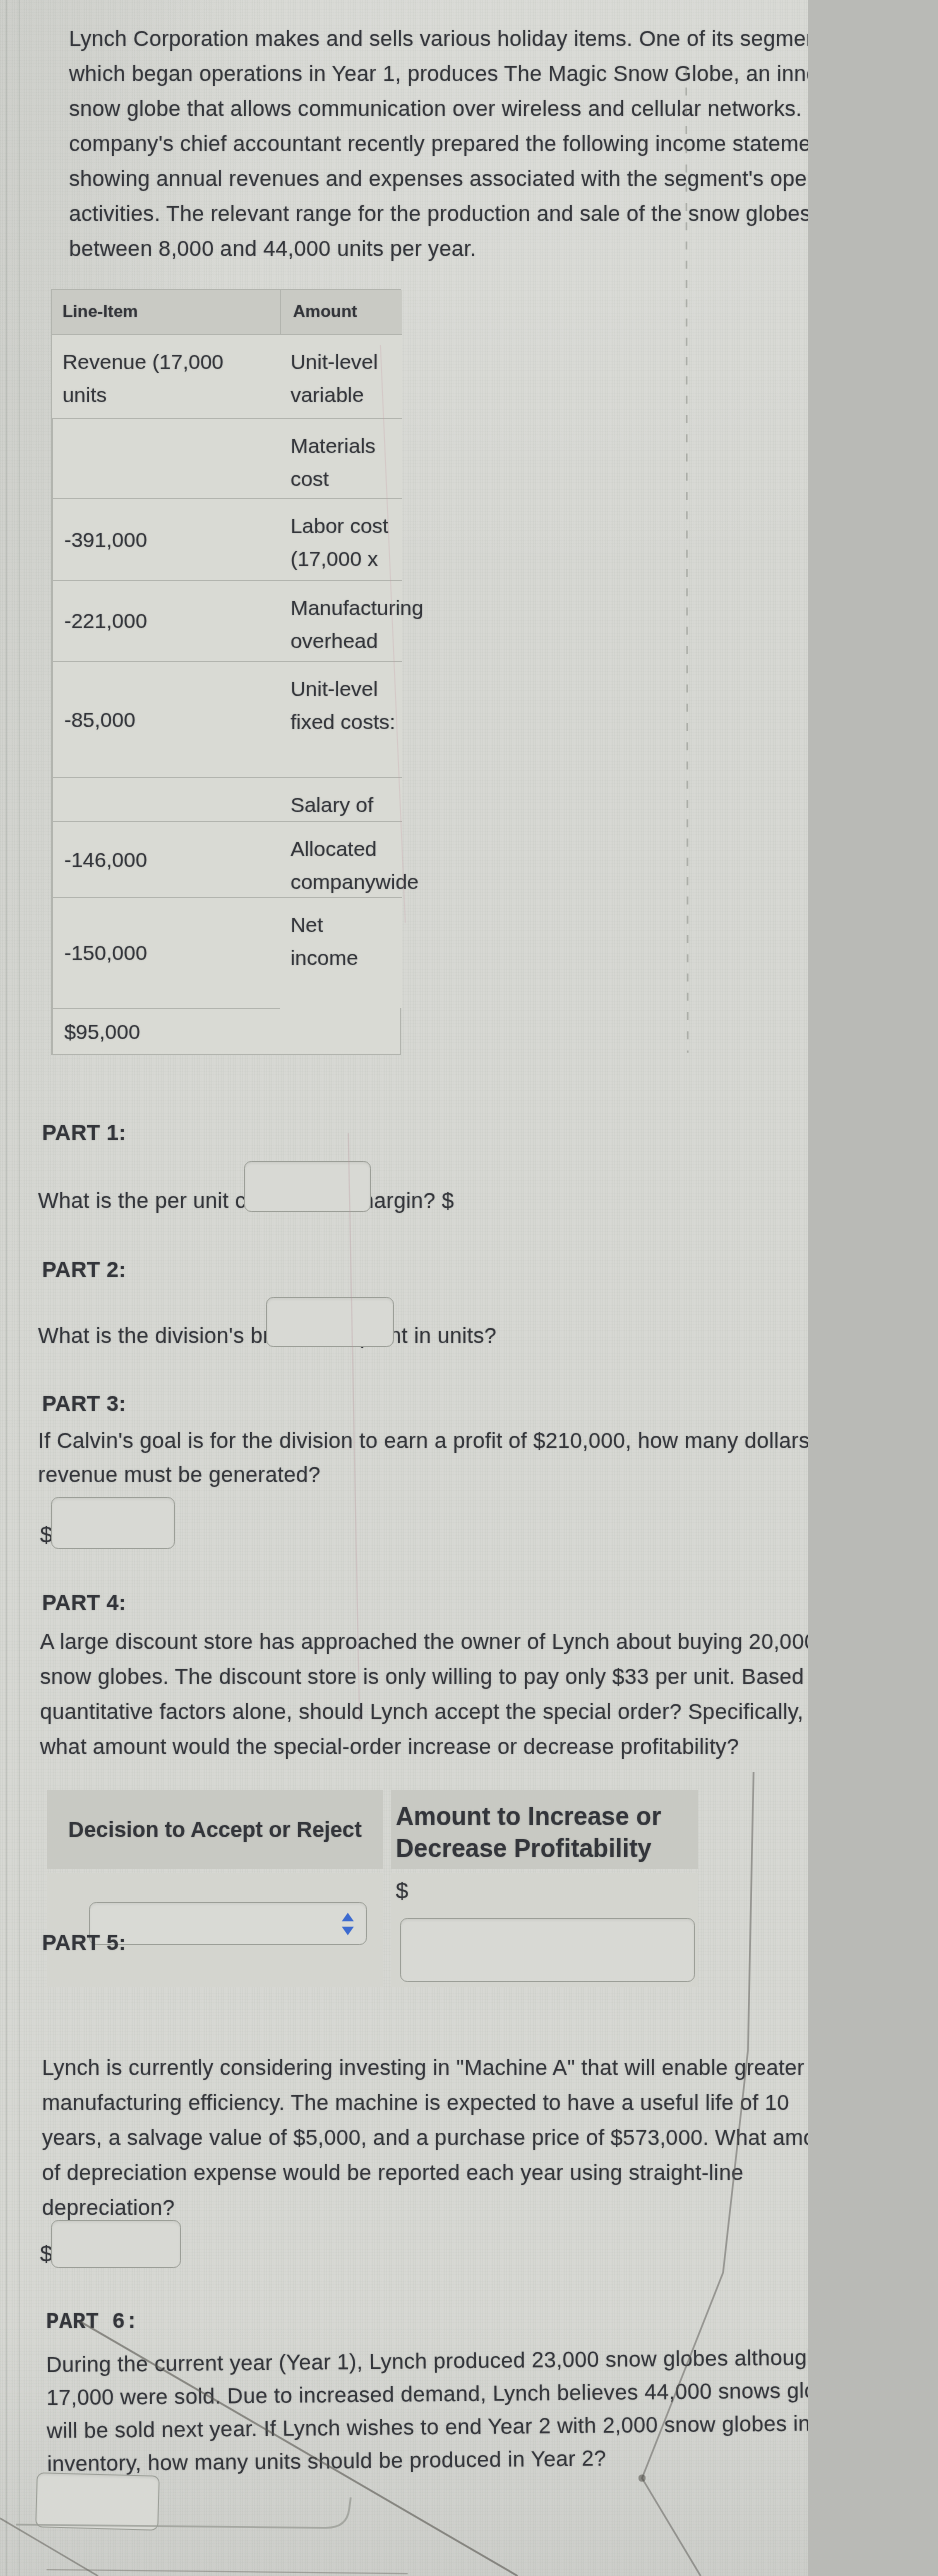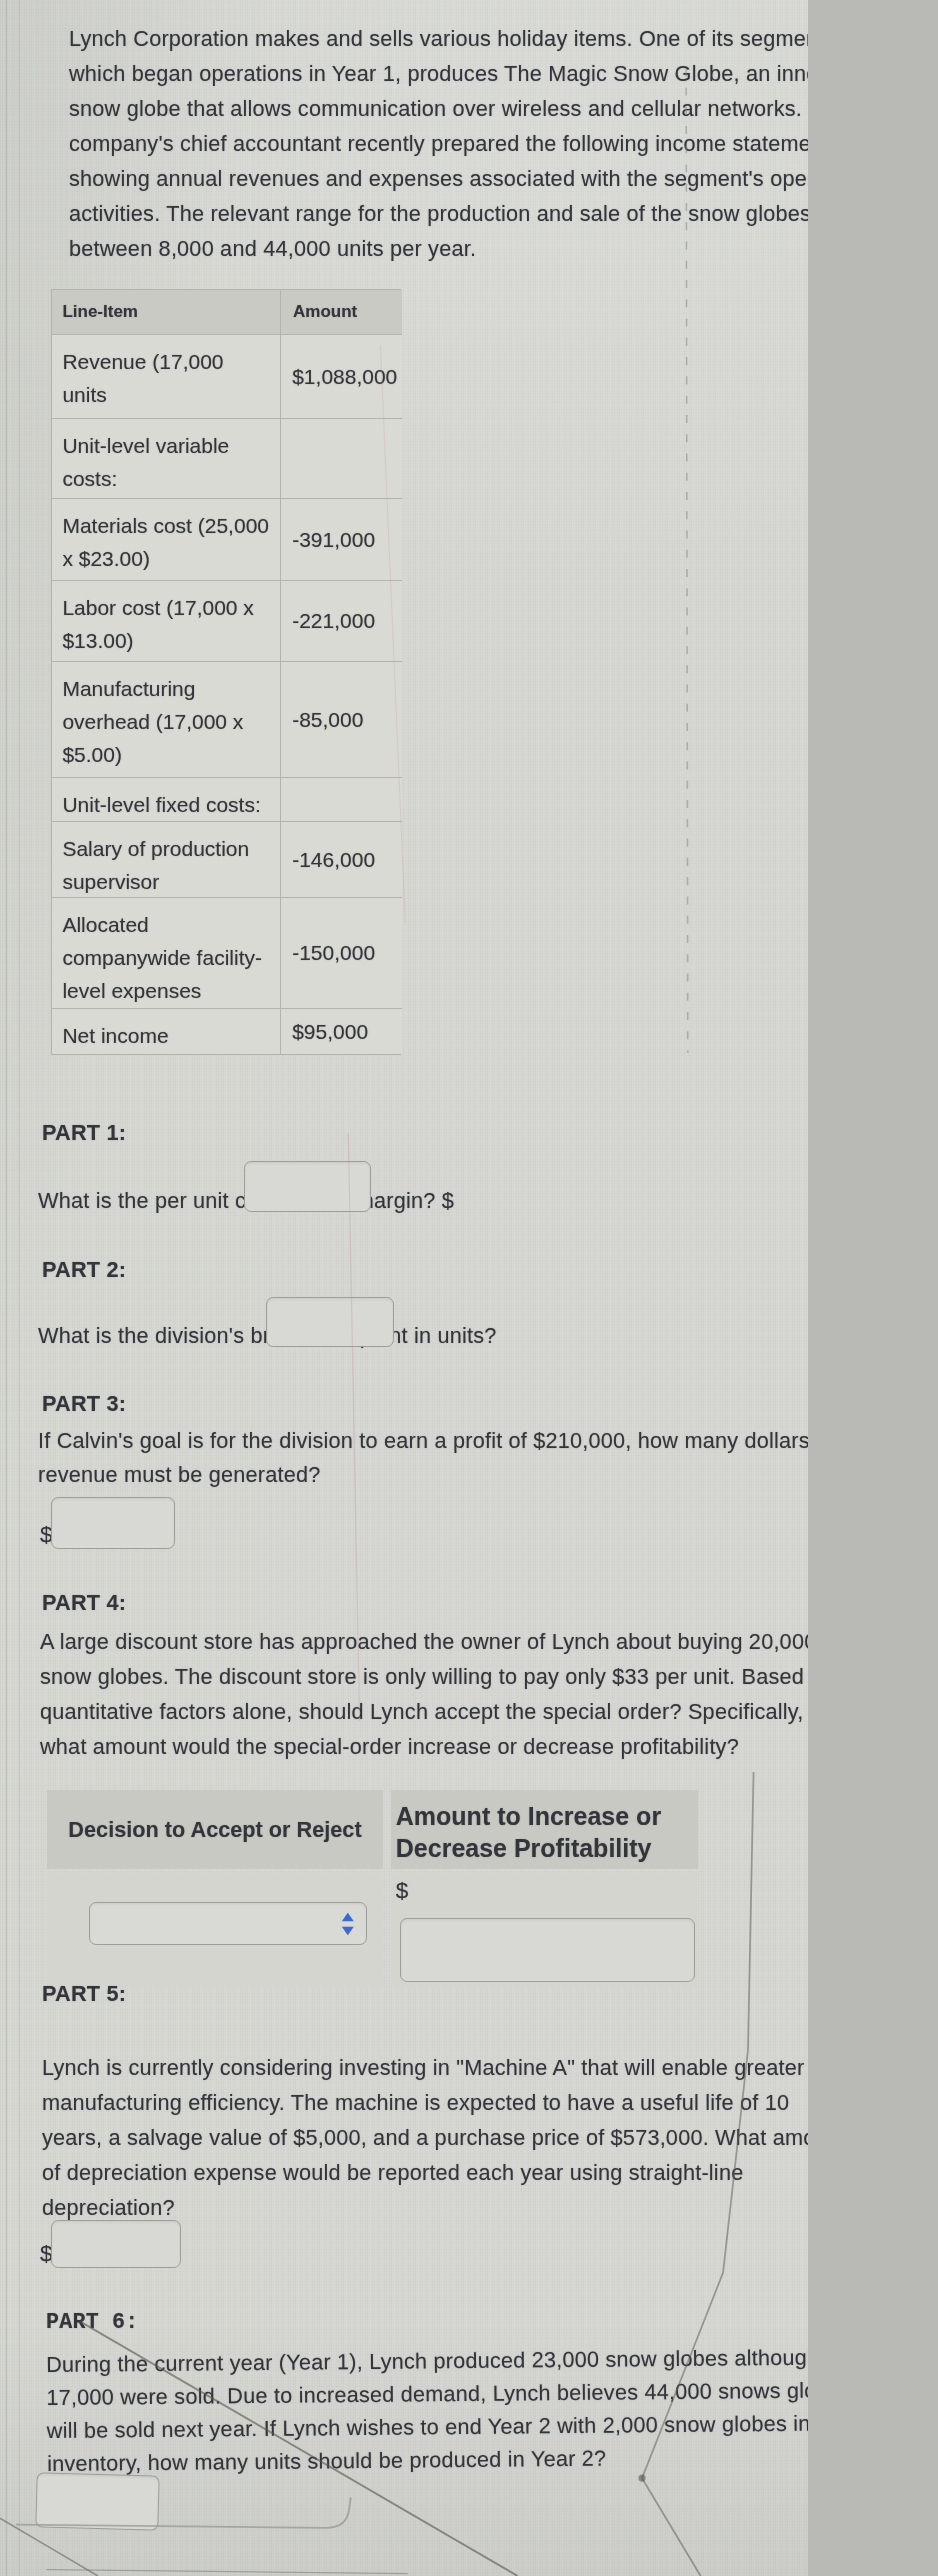--- a/index.html
+++ b/index.html
@@ -62,21 +62,20 @@
 showing annual revenues and expenses associated with the segment's operating
 activities. The relevant range for the production and sale of the snow globes is
 between 8,000 and 44,000 units per year.</div>
 
   <div class="abs" id="income-table">
     <div class="cell c0 hcell ink">Line-Item</div>
     <div class="cell c0 hcell colr ink">Amount</div>
 
     <div class="cell lbl ink">Revenue (17,000 units
 x $64.00)</div>
-    <div class="cell amt colr ink">$1,088,000</div>
 
     <div class="cell lbl ink">Unit-level variable
 costs:</div>
     <div class="cell amt colr ink"></div>
 
     <div class="cell lbl ink">Materials cost (25,000
 x $23.00)</div>
     <div class="cell amt colr ink">-391,000</div>
 
     <div class="cell lbl ink">Labor cost (17,000 x
@@ -136,21 +135,21 @@
           <polygon points="1,18.5 16,18.5 8.5,29" fill="#3a6ad4"></polygon>
         </svg>
       </div>
     </div>
     <div class="bod" style="left:344px;width:307px;">
       <div class="abs cur ink" style="left:4.8px;top:4.8px;">$</div>
       <input class="inputbox" style="left: 8.8px; top: 45px; width: 295px; height: 64px;" type="text" value="">
     </div>
   </div>
 
-  <div class="abs phead ink" style="left:42px;top:1981px;text-align:center;">PART 5:</div>
+  <div class="abs phead ink" style="left:42px;top:1930px;text-align:center;">PART 5:</div>
   <div class="abs para ink" style="left:42px;top:2050px;">Lynch is currently considering investing in "Machine A" that will enable greater
 manufacturing efficiency. The machine is expected to have a useful life of 10
 years, a salvage value of $5,000, and a purchase price of $573,000. What amount
 of depreciation expense would be reported each year using straight-line
 depreciation?</div>
   <div class="abs cur ink" style="left:40px;top:2241px;">$</div>
   <input class="inputbox" style="left: 51px; top: 2220px; width: 130px; height: 48px;" type="text" value="">
 
   <div class="abs phead ink" style="left:46px;top:2310px;font-family:Liberation Mono, monospace;">PART 6:</div>
   <div class="abs para ink" style="left:46px;top:2348px;line-height:33px;transform:rotate(-0.55deg);transform-origin:left top;">During the current year (Year 1), Lynch produced 23,000 snow globes although only

